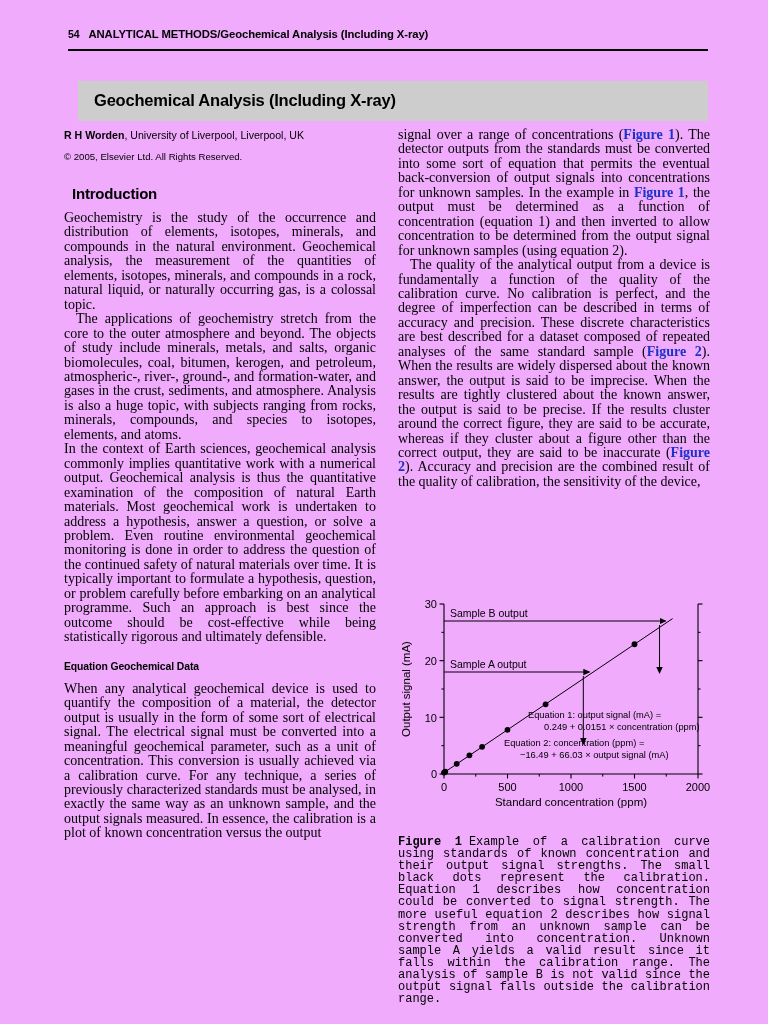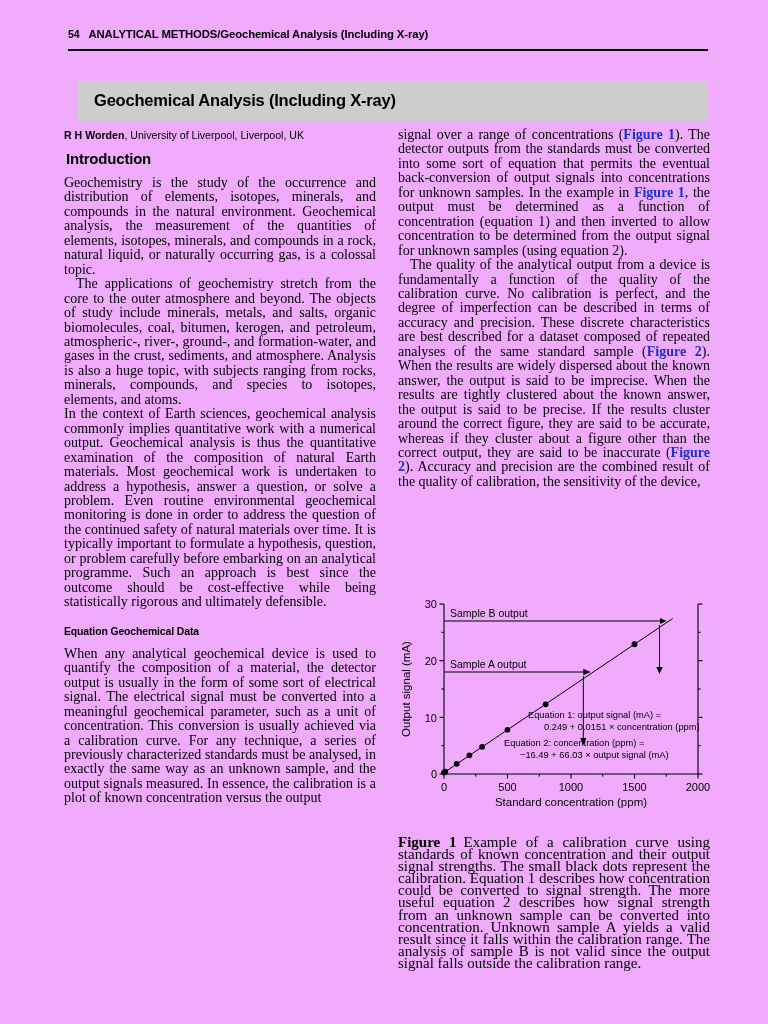--- a/index.html
+++ b/index.html
@@ -85,21 +85,21 @@
     font-size: 9.6px;
     line-height: 13px;
     margin: 0 0 22px 0;
     text-align: left;
   }
 
   h2.head1 {
     font-family: "Liberation Sans", sans-serif;
     font-weight: bold;
     font-size: 15px;
-    margin: 0 0 9px 2px;
+    margin: 0 0 9px 8px;
     letter-spacing: -0.2px;
     text-align: left;
   }
   h3.head2 {
     font-family: "Liberation Sans", sans-serif;
     font-weight: bold;
     font-size: 10.4px;
     line-height: 13.2px;
     margin: 15px 0 9px 0;
     letter-spacing: -0.1px;
@@ -135,22 +135,22 @@
     width: 312px;
     height: 236px;
   }
   .fig-plot svg { display: block; }
 
   .fig-caption {
     position: absolute;
     left: 398px;
     top: 836px;
     width: 312px;
-    font-family: Liberation Serif, serif;
-    font-size: 15px;
+    font-family: Liberation Mono, monospace;
+    font-size: 12px;
     line-height: 12.1px;
     text-align: justify;
   }
   .fig-caption b { font-weight: bold; }
   .fig-caption .lbl { margin-right: 7px; }
 </style>
 </head>
 <body>
 
 <div class="page">
@@ -159,20 +159,21 @@
     <span class="folio">54</span><span>ANALYTICAL METHODS</span><span class="slash">/</span><span>Geochemical Analysis (Including X-ray)</span>
   </div>
   <div class="rule-top"></div>
 
   <div class="title-band">
     <div class="title-text">Geochemical Analysis (Including X-ray)</div>
   </div>
 
   <div class="col col-left">
     <p class="byline"><b>R H Worden</b><span>, University of Liverpool, Liverpool, UK</span></p>
+    <p class="copyright">© 2005, Elsevier Ltd. All Rights Reserved.</p>
 
     <h2 class="head1">Introduction</h2>
     <p class="body noindent">Geochemistry is the study of the occurrence and distribution of elements, isotopes, minerals, and compounds in the natural environment. Geochemical analysis, the measurement of the quantities of elements, isotopes, minerals, and compounds in a rock, natural liquid, or naturally occurring gas, is a colossal topic.</p>
     <p class="body">The applications of geochemistry stretch from the core to the outer atmosphere and beyond. The objects of study include minerals, metals, and salts, organic biomolecules, coal, bitumen, kerogen, and petroleum, atmospheric-, river-, ground-, and formation-water, and gases in the crust, sediments, and atmosphere. Analysis is also a huge topic, with subjects ranging from rocks, minerals, compounds, and species to isotopes, elements, and atoms.</p>
 
     <p class="body noindent">In the context of Earth sciences, geochemical analysis commonly implies quantitative work with a numerical output. Geochemical analysis is thus the quantitative examination of the composition of natural Earth materials. Most geochemical work is undertaken to address a hypothesis, answer a question, or solve a problem. Even routine environmental geochemical monitoring is done in order to address the question of the continued safety of natural materials over time. It is typically important to formulate a hypothesis, question, or problem carefully before embarking on an analytical programme. Such an approach is best since the outcome should be cost-effective while being statistically rigorous and ultimately defensible.</p>
 
     <h3 class="head2">Equation Geochemical Data</h3>
     <p class="body noindent">When any analytical geochemical device is used to quantify the composition of a material, the detector output is usually in the form of some sort of electrical signal. The electrical signal must be converted into a meaningful geochemical parameter, such as a unit of concentration. This conversion is usually achieved via a calibration curve. For any technique, a series of previously characterized standards must be analysed, in exactly the same way as an unknown sample, and the output signals measured. In essence, the calibration is a plot of known concentration versus the output</p>
   </div>

